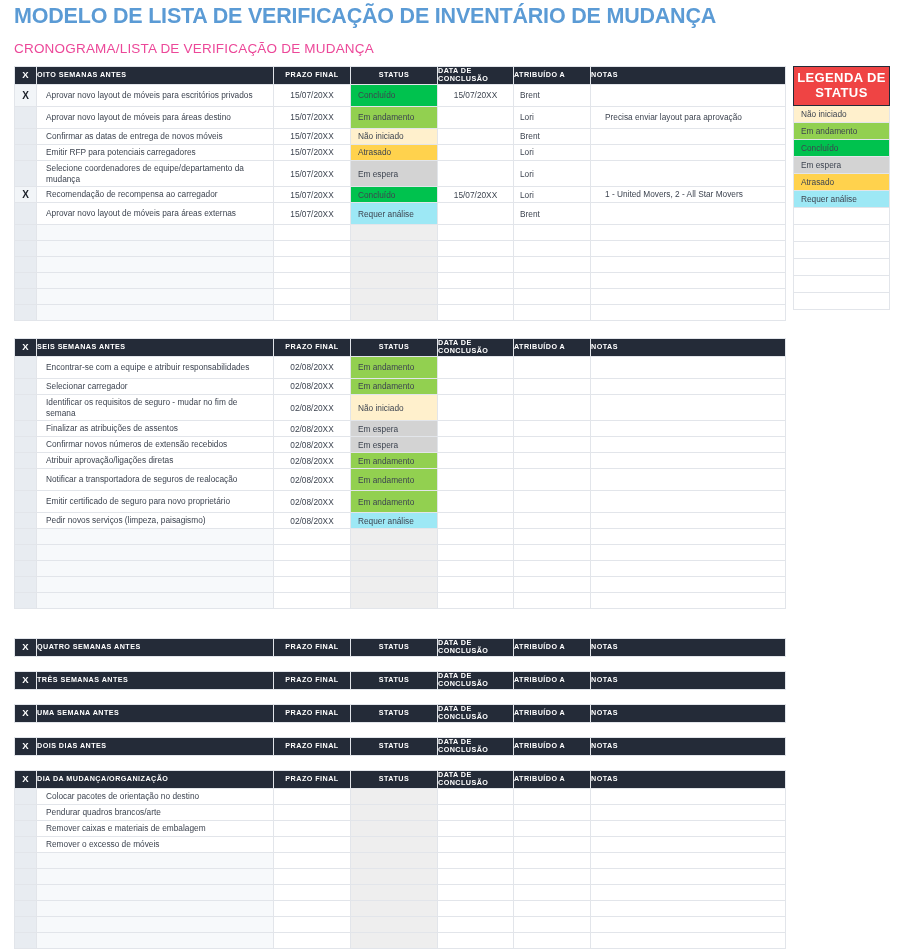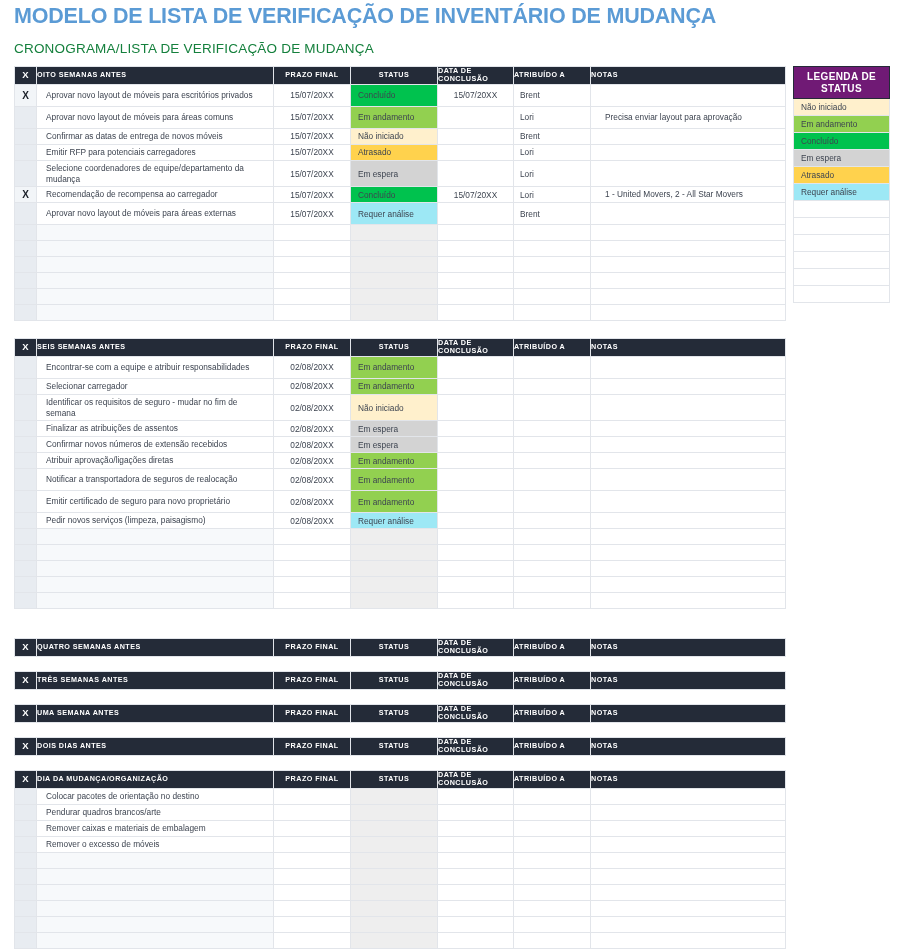--- a/index.html
+++ b/index.html
@@ -19,21 +19,21 @@
     font-size: 21.5px;
     font-weight: bold;
     letter-spacing: -0.2px;
     color: #5B9BD5;
     white-space: nowrap;
   }
   .page-subtitle {
     position: absolute;
     left: 14px; top: 41px;
     font-size: 13.5px;
-    color: #15803d;
+    color: #ec4899;
     letter-spacing: 0.2px;
     white-space: nowrap;
   }
 
   
   .tbl {
     position: absolute;
     border-collapse: collapse;
     table-layout: fixed;
     font-size: 8.3px;
@@ -88,22 +88,22 @@
   .legend {
     position: absolute;
     left: 793px; top: 66px;
     width: 97px;
     border-collapse: collapse;
     table-layout: fixed;
     font-size: 8.3px;
     color: #3d4450;
   }
   .legend th {
-    background: #701a75; color: #fff;
-    font-size: 10px; font-weight: bold; letter-spacing: 0.4px;
+    background: #ef4444; color: #fff;
+    font-size: 13px; font-weight: bold; letter-spacing: 0.4px;
     text-align: center; padding: 4px 2px;
     border: 1px solid #242b38;
   }
   .legend td {
     border: 1px solid #e2e5ea;
     height: 17px;
     padding: 1px 7px;
     background: #ffffff;
   }
 </style>
@@ -133,21 +133,21 @@
       <td class="c-prazo">15/07/20XX</td>
       <td class="c-status" style="background:#00C24E;padding-left:0">
             <span class="st" style="background:#00C24E">Concluído</span>
           </td>
       <td class="c-data">15/07/20XX</td>
       <td class="c-assign">Brent</td>
       <td class="c-notas"></td>
     </tr>
         <tr class="tall">
       <td class="c-x "></td>
-      <td class="c-task filled">Aprovar novo layout de móveis para áreas comuns</td>
+      <td class="c-task filled">Aprovar novo layout de móveis para áreas destino</td>
       <td class="c-prazo">15/07/20XX</td>
       <td class="c-status" style="background:#92D050;padding-left:0">
             <span class="st" style="background:#92D050">Em andamento</span>
           </td>
       <td class="c-data"></td>
       <td class="c-assign">Lori</td>
       <td class="c-notas">Precisa enviar layout para aprovação</td>
     </tr>
         <tr class="">
       <td class="c-x "></td>

